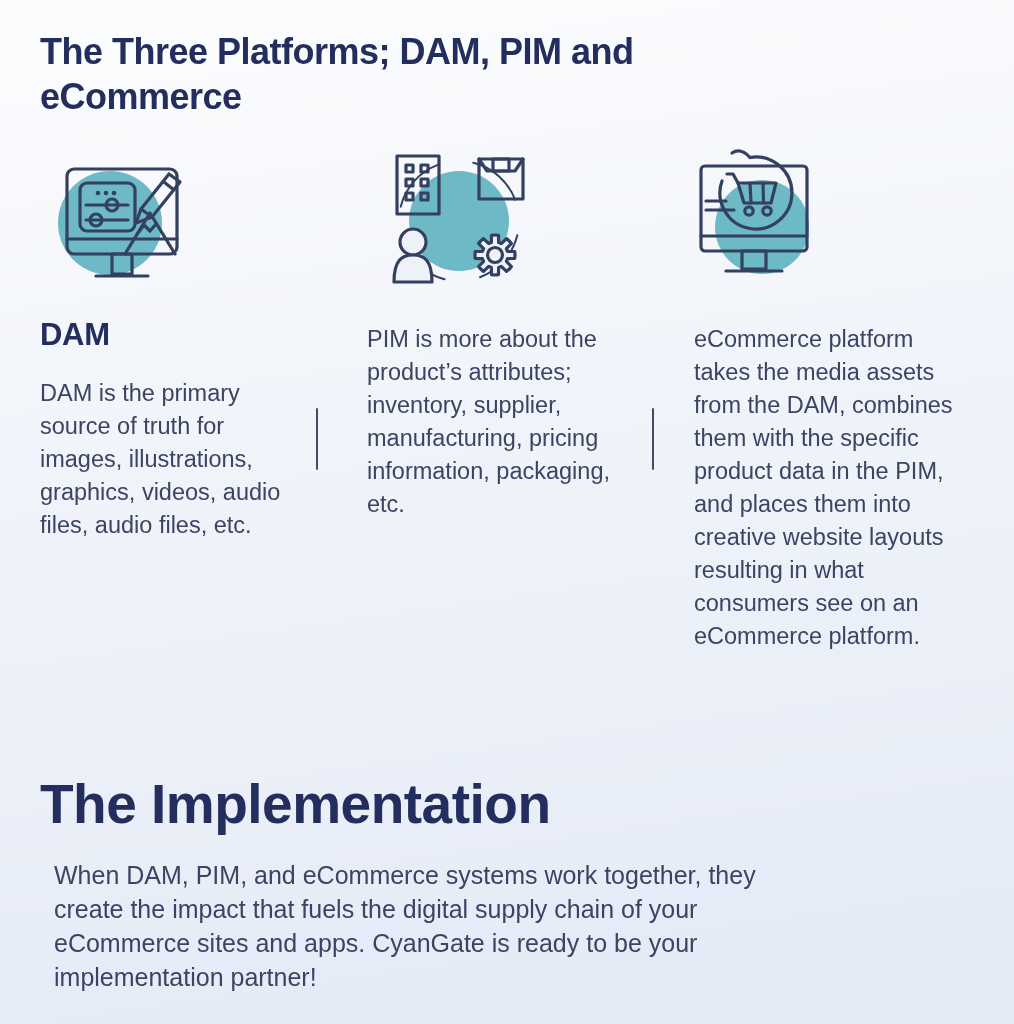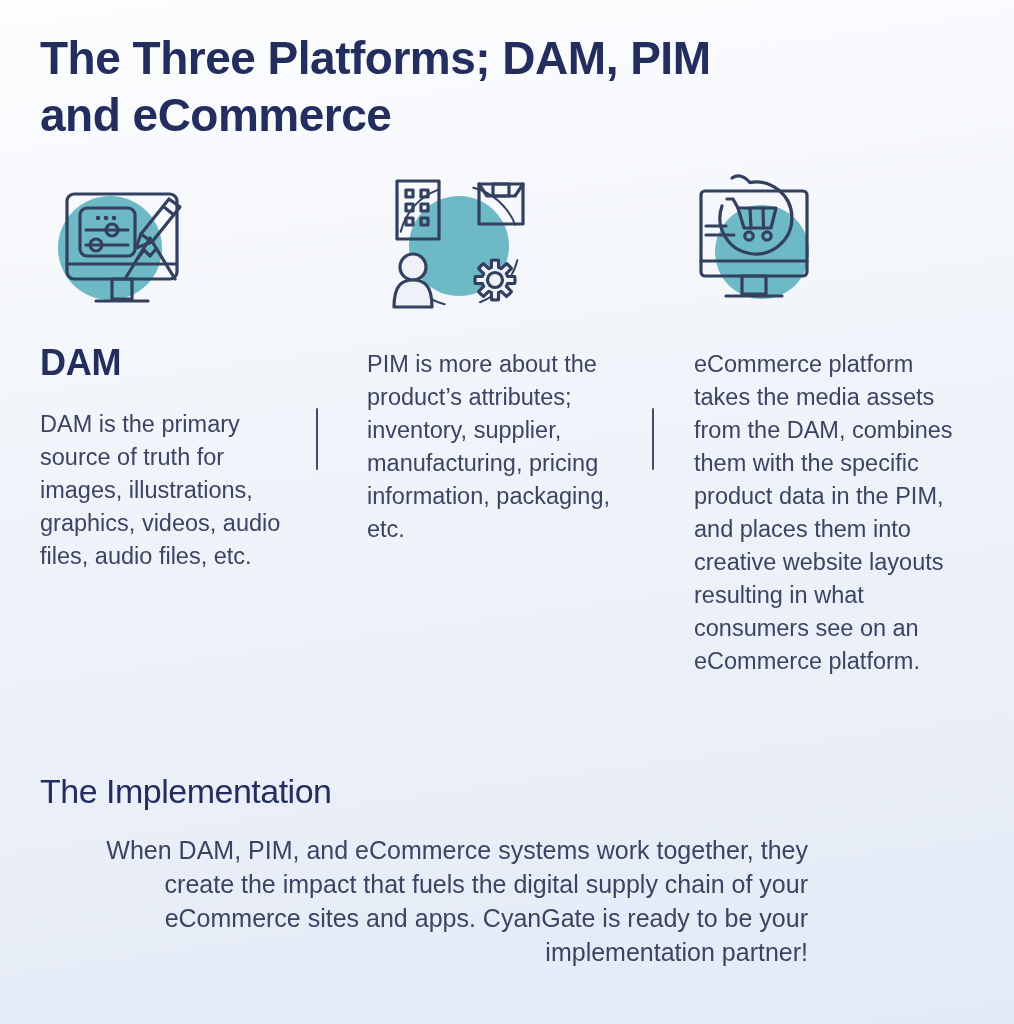--- a/index.html
+++ b/index.html
@@ -7,51 +7,51 @@
     position:relative;
     width:1014px;height:1024px;
     overflow:hidden;
     background:linear-gradient(172deg,#fcfdfe 0%,#f1f4fa 40%,#e3eaf6 100%);
     font-family:"Liberation Sans", sans-serif;
     color:#3b4462;
   }
   .content{position:absolute;inset:0;padding:30px 40px;box-sizing:border-box;}
   h1.title{
     margin:0;max-width:745px;
-    font-size:46px;line-height:1.24;font-weight:700;
+    font-size:36px;line-height:1.24;font-weight:700;
     letter-spacing:-0.5px;color:#232e5e;
   }
   .columns{
     display:grid;
     grid-template-columns:265px 265px 265px;
     column-gap:62px;
     margin-top:22px;
   }
   .icon-wrap{height:158px;display:flex;align-items:flex-start;}
   .col h2{
     margin:18px 0 0 0;
-    font-size:36px;font-weight:700;color:#232e5e;letter-spacing:-0.3px;
+    font-size:31px;font-weight:700;color:#232e5e;letter-spacing:-0.3px;
   }
   .col p{
     margin:24px 0 0 0;
     font-size:23.5px;line-height:33px;color:#3b4462;
   }
   .divider{
     position:absolute;width:2px;height:62px;top:408px;
     background:#454d64;border-radius:2px;
   }
   .divider.d1{left:316px;}
   .divider.d2{left:652px;}
   .implementation{position:absolute;left:40px;top:772px;width:780px;}
   .implementation h2{
-    margin:0;font-size:34px;font-weight:400;color:#232e5e;letter-spacing:-0.5px;
+    margin:0;font-size:55px;font-weight:700;color:#232e5e;letter-spacing:-0.5px;
   }
   .implementation p{
-    margin:22px 0 0 6px;max-width:762px;
-    font-size:25px;line-height:34px;color:#3b4462;text-align:right;
+    margin:22px 0 0 14px;max-width:762px;
+    font-size:25px;line-height:34px;color:#3b4462;
   }
   svg .stroke{fill:none;stroke:#33405f;stroke-width:3.2;stroke-linecap:round;stroke-linejoin:round;}
   svg .thin{fill:none;stroke:#33405f;stroke-width:2;stroke-linecap:round;}
   svg .dot{fill:#33405f;stroke:none;}
   svg .knockout{fill:#eef2f8;stroke:#33405f;stroke-width:3.2;stroke-linejoin:round;}
   svg .teal{fill:#6eb9c6;stroke:none;}
 </style>
 </head>
 <body>
 

